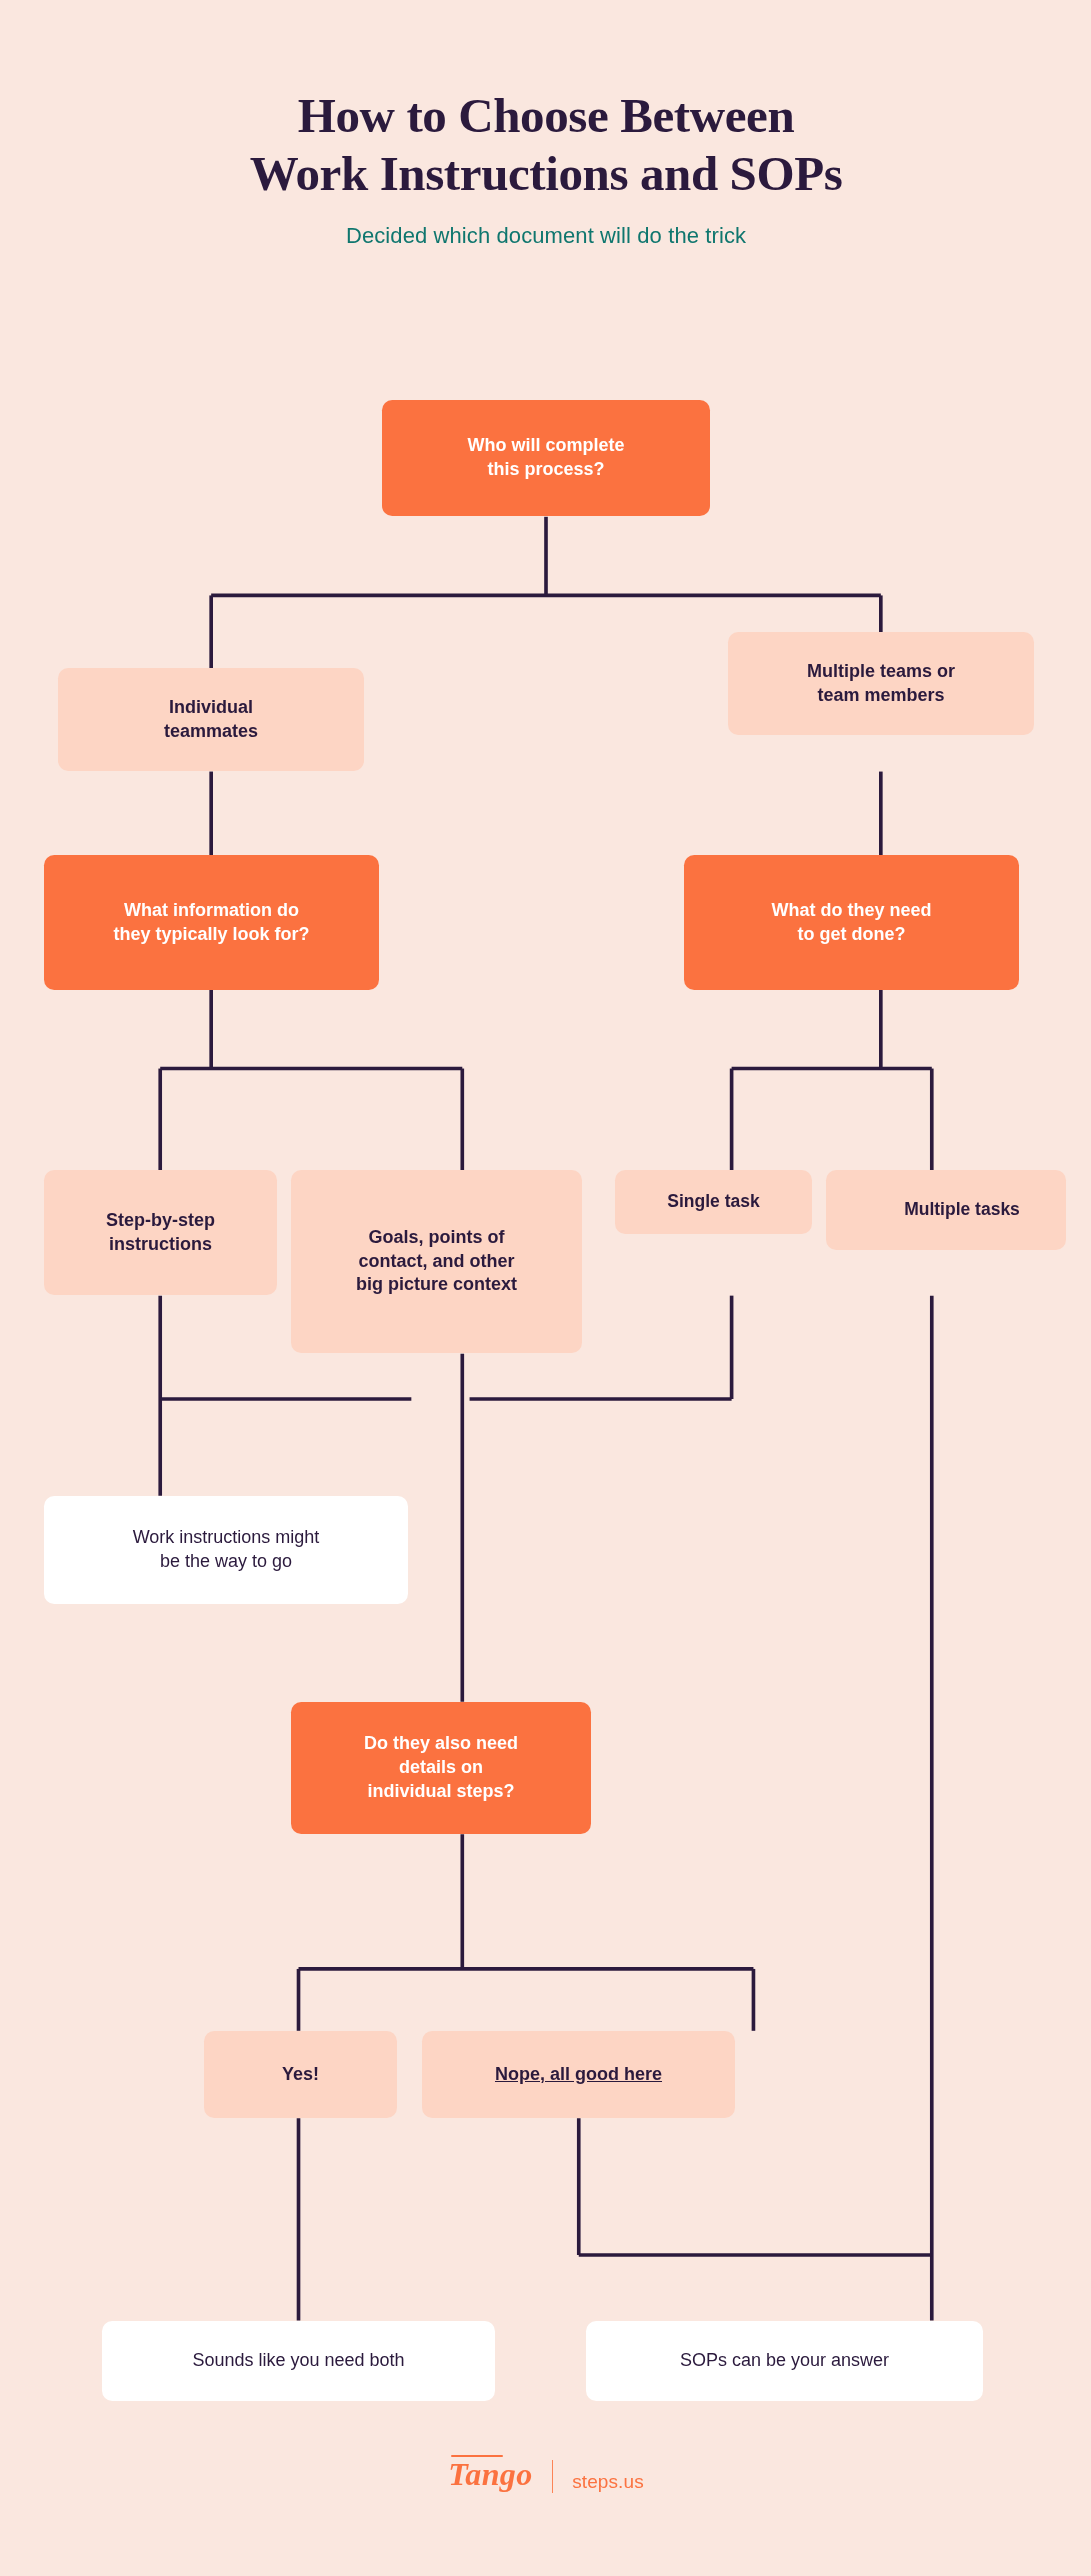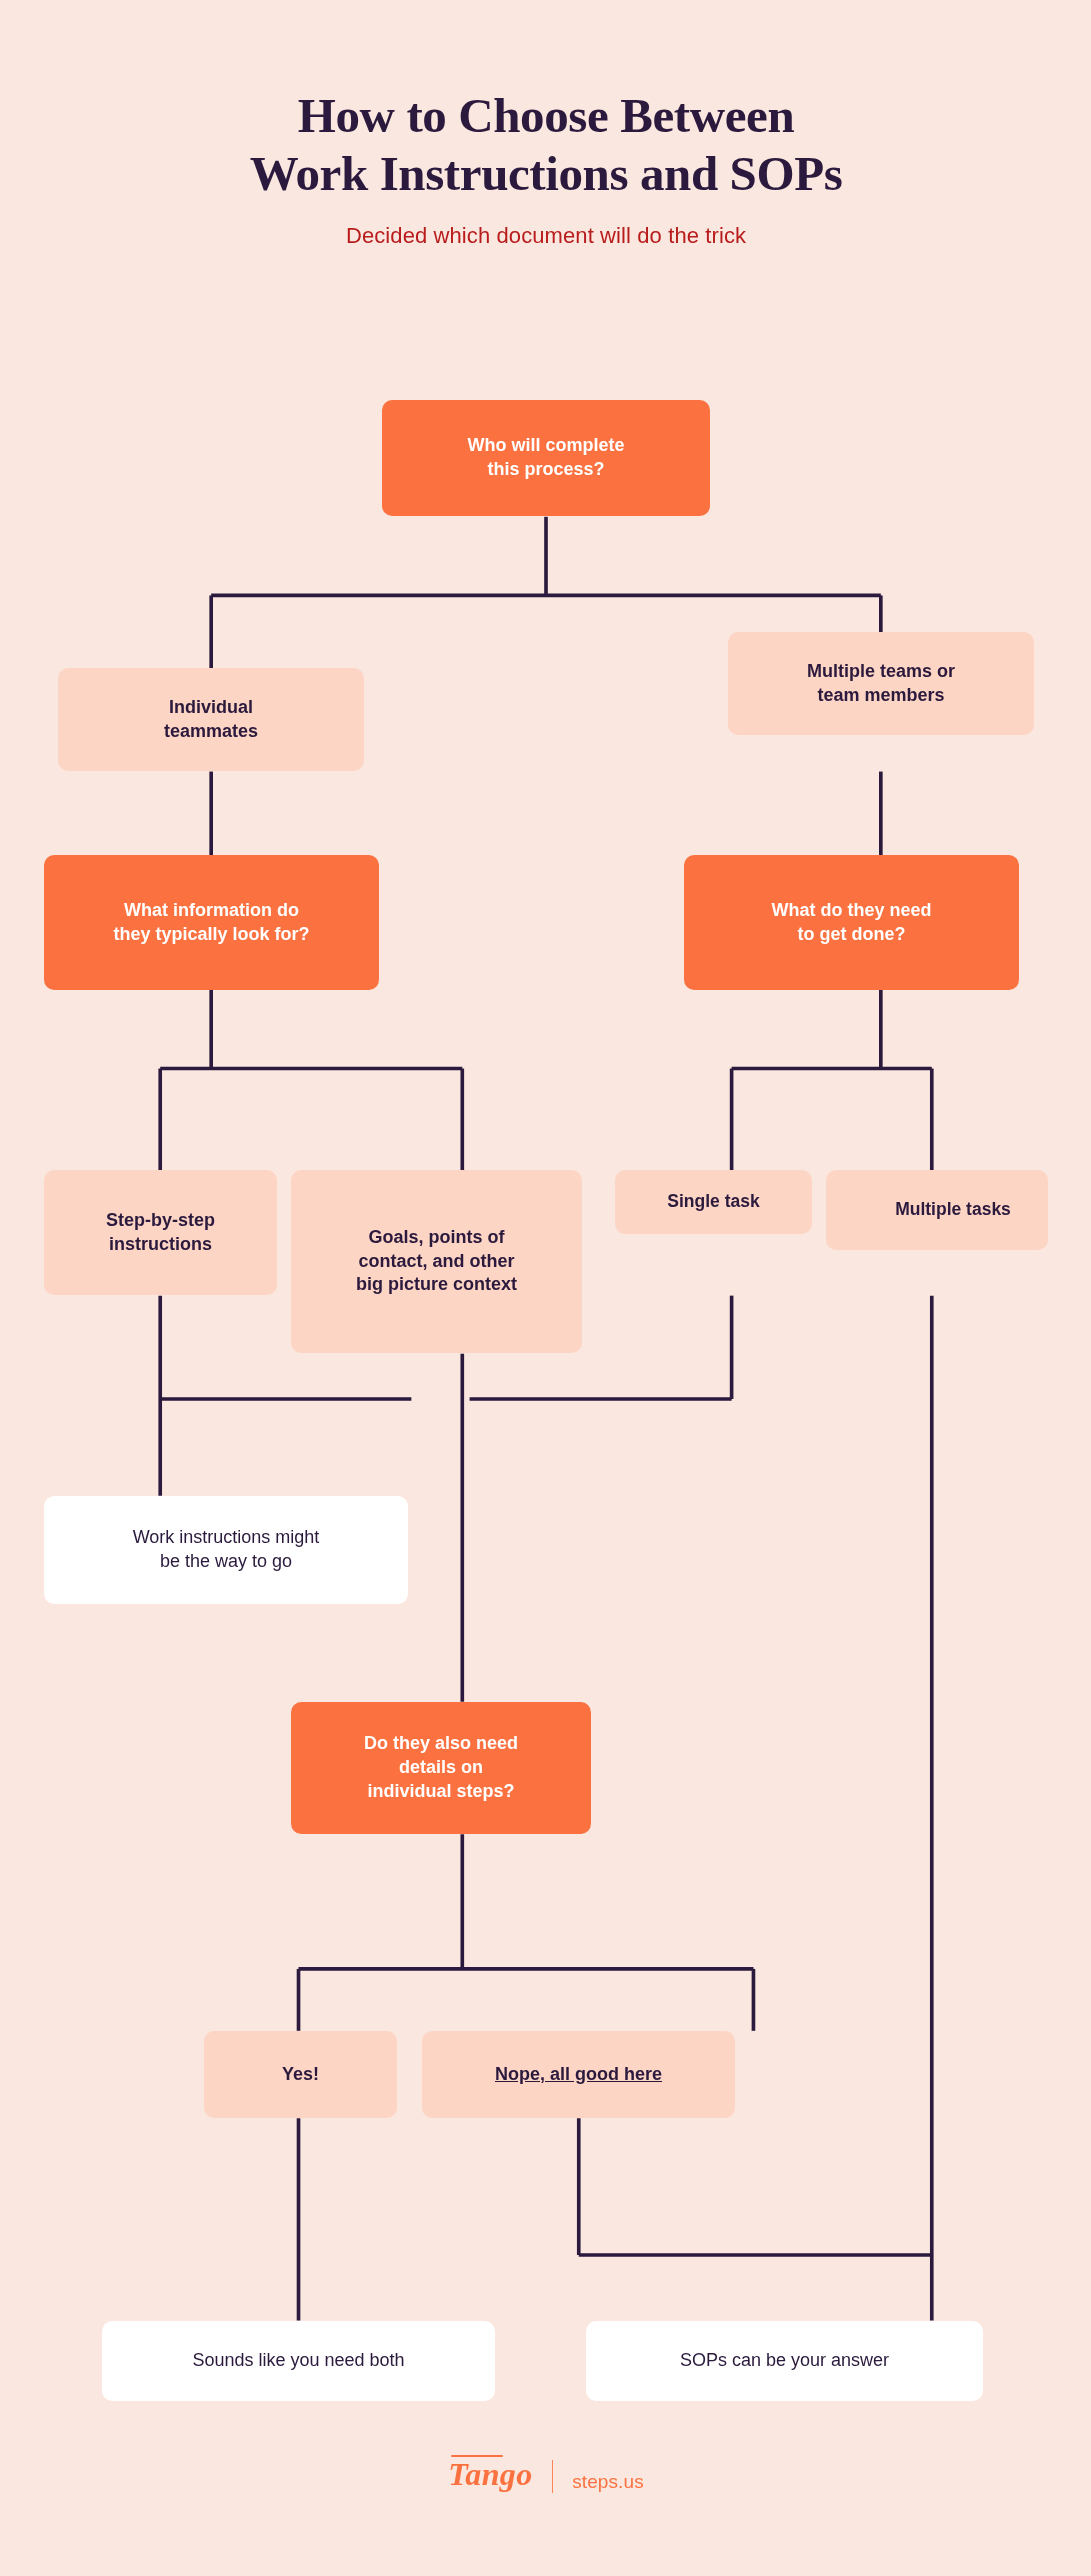--- a/index.html
+++ b/index.html
@@ -37,21 +37,21 @@
     color: #2B1A3D;
     letter-spacing: -0.4px;
     margin: 0;
   }
   .title .ln { display: block; }
   .subtitle {
     margin-top: 20.4px;
     font-family: "Liberation Sans", sans-serif;
     font-size: 22px;
     font-weight: 400;
-    color: #b91c1c;
+    color: #0f766e;
     letter-spacing: 0.1px;
   }
 
   
   .lines {
     position: absolute;
     left: 0; top: 0;
     width: 1092px;
     height: 2576px;
     pointer-events: none;
@@ -227,21 +227,21 @@
   <div class="node pink" style="left:291px; top:1170px; width:291px; height:183px;">
     <span>Goals, points of
 contact, and other
 big picture context</span>
   </div>
 
   <div class="node pink sm" style="left:615px; top:1170px; width:197px; height:64px;">
     <span>Single task</span>
   </div>
 
-  <div class="node pink sm" style="left:826px; top:1170px; width:222px; height:80px;padding-left:32px;">
+  <div class="node pink sm" style="left:826px; top:1170px; width:240px; height:80px;padding-left:32px;">
     <span>Multiple tasks</span>
   </div>
 
   <div class="node white" style="left:44px; top:1496px; width:364px; height:108px;">
     <span>Work instructions might
 be the way to go</span>
   </div>
 
   <div class="node orange" style="left:291px; top:1702px; width:300px; height:132px;">
     <span>Do they also need

